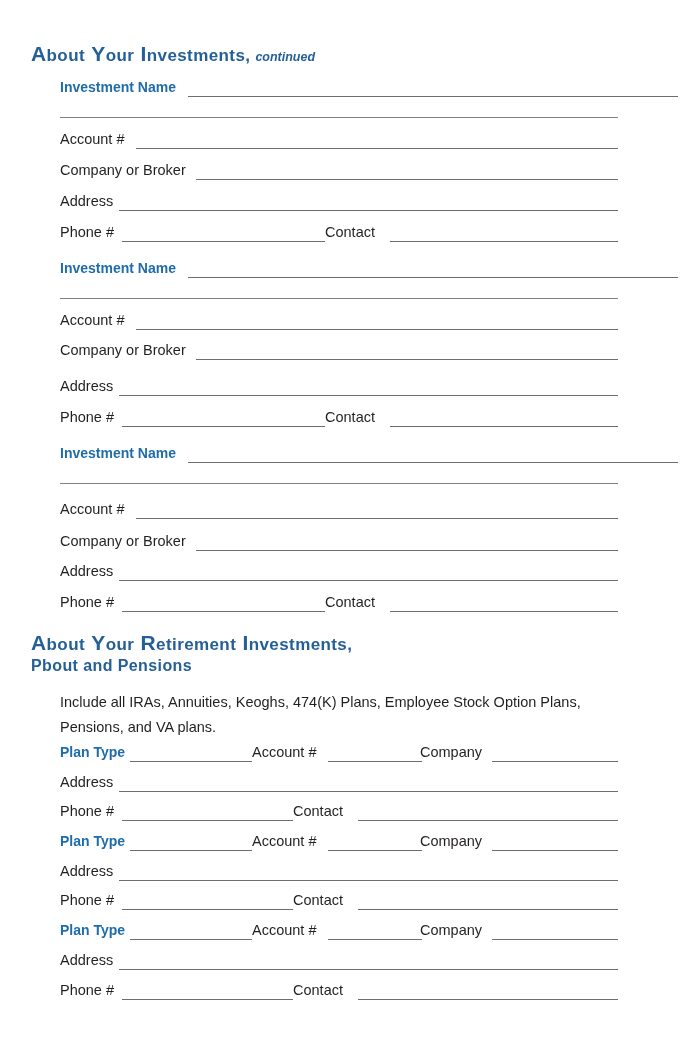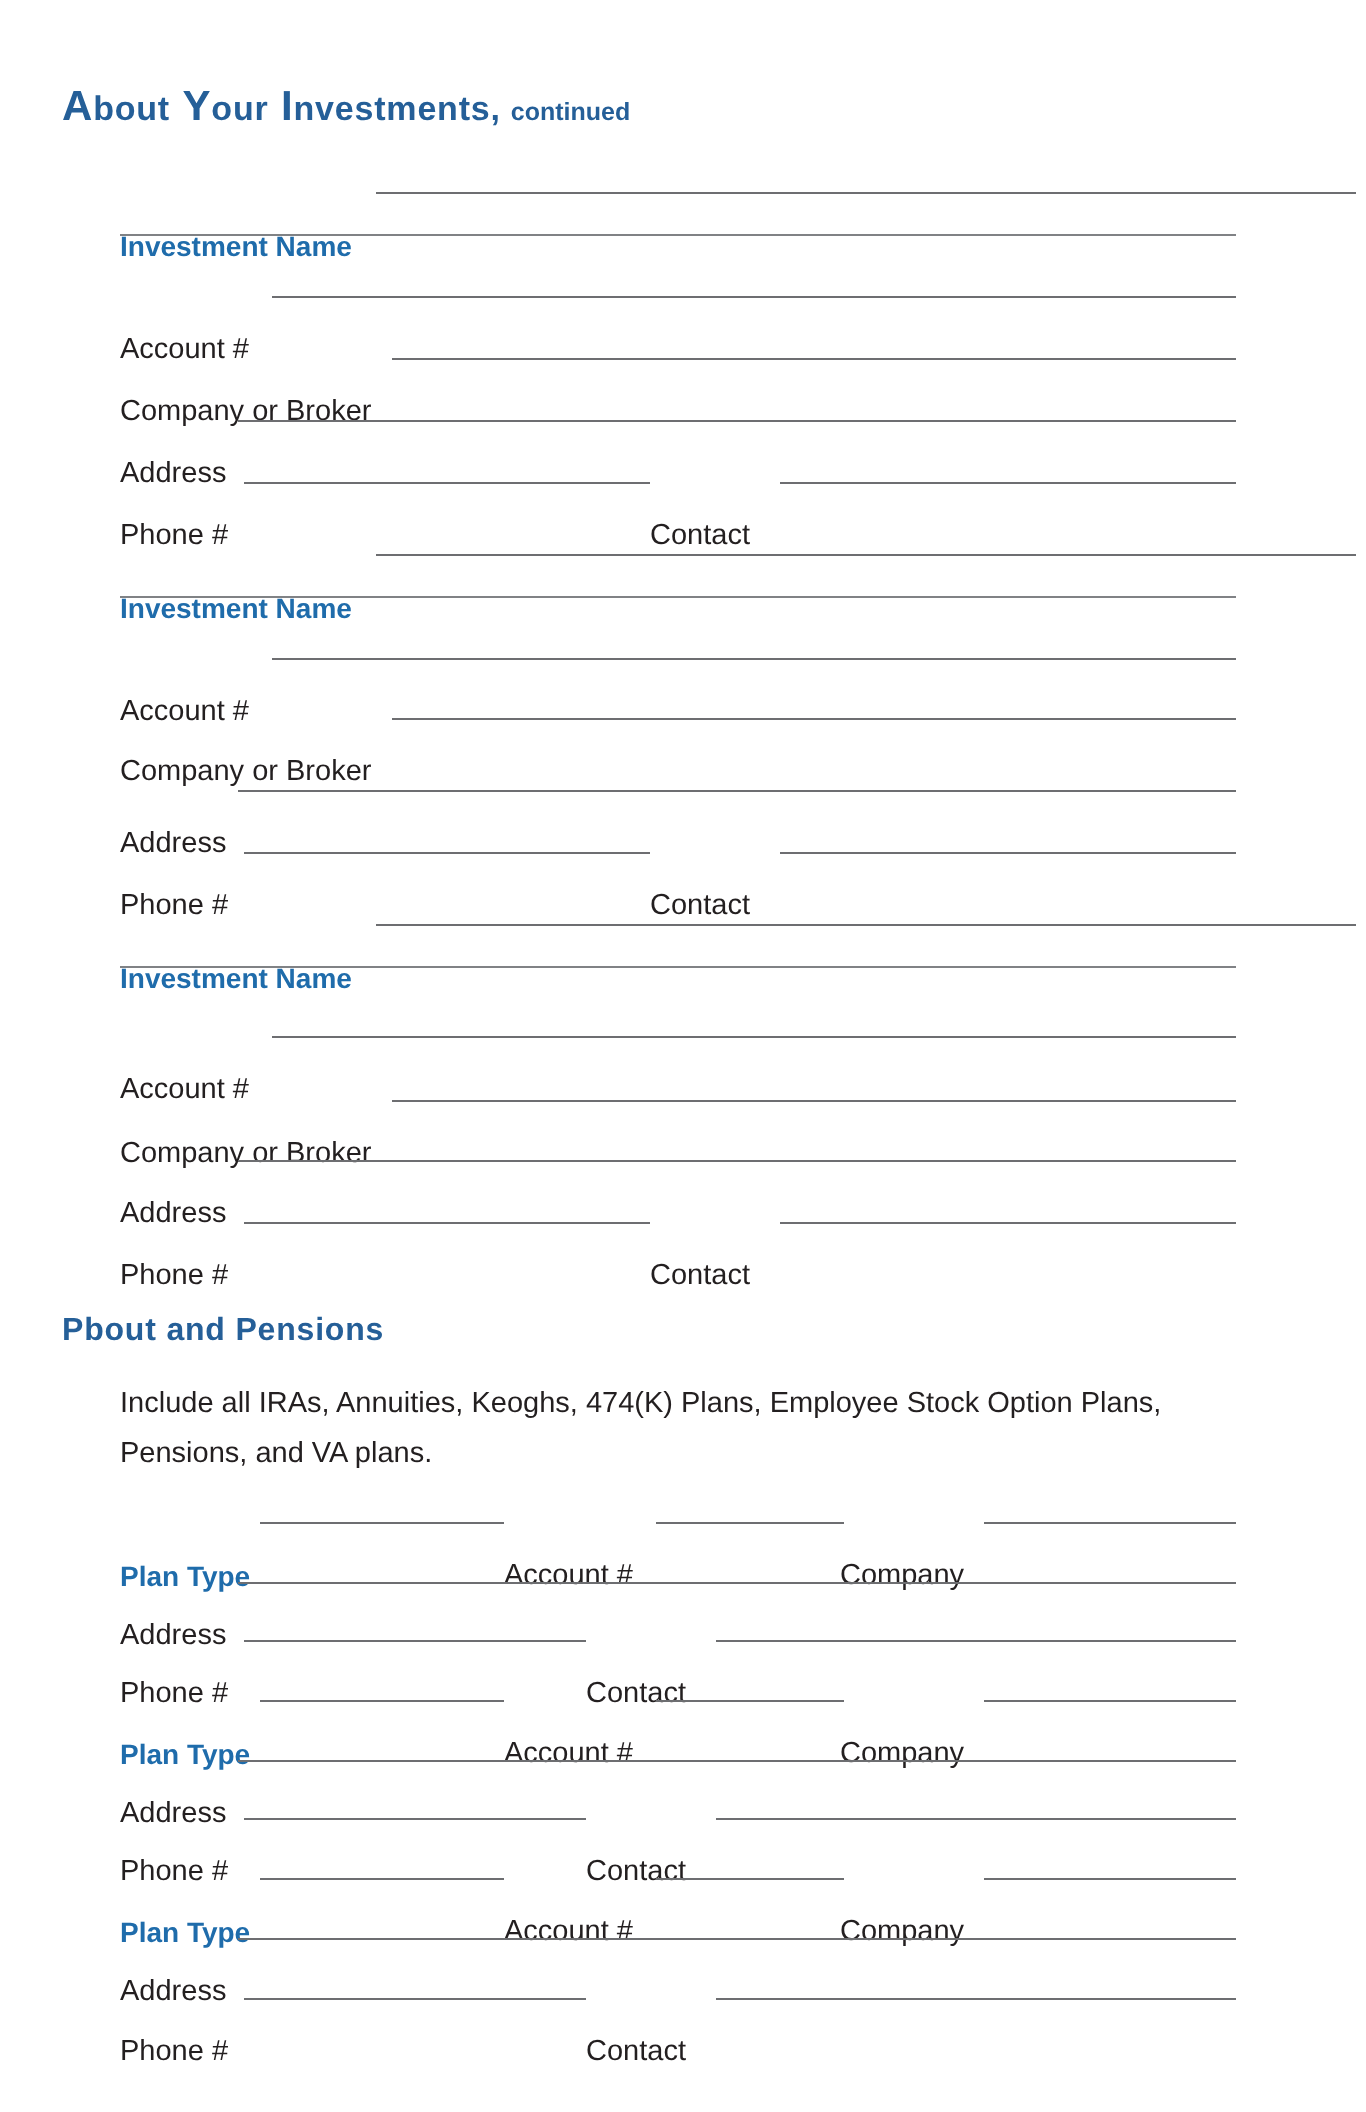--- a/index.html
+++ b/index.html
@@ -32,20 +32,21 @@
     letter-spacing: 0.4px;
     white-space: nowrap;
   }
   .section-head .cap {
     font-size: 21px;
   }
   .section-head .sc {
     font-size: 17px;
   }
   .section-head .cont {
+    font-style: italic;
     font-size: 12.5px;
     font-weight: bold;
     letter-spacing: 0;
     padding-left: 5px;
   }
   .head-line2 {
     position: absolute;
     left: 31px;
     color: #255f98;
     font-weight: bold;
@@ -58,21 +59,20 @@
     position: absolute;
     height: 22px;
     white-space: nowrap;
   }
   .lbl {
     position: absolute;
     font-size: 14.5px;
     line-height: 20px;
     top: 0;
     color: #231f20;
-    margin-top: 36px;
   }
   .lbl.blue {
     color: #1f6cab;
     font-weight: bold;
     font-size: 14px;
   }
   .rule {
     position: absolute;
     height: 0;
     border-bottom: 1px solid #6d6e71;
@@ -173,20 +173,23 @@
     <span class="lbl">Address</span>
     <span class="rule" style="left:59px; width:499px;"></span>
   </div>
   <div class="row" style="left:60px; top:592px; width:558px;">
     <span class="lbl">Phone #</span>
     <span class="rule" style="left:62px; width:203px;"></span>
     <span class="lbl" style="left:265px;">Contact</span>
     <span class="rule" style="left:330px; width:228px;"></span>
   </div>
 
+  <div class="section-head" style="top:631px;">
+    <span class="cap">A</span><span class="sc">bout</span><span class="cap">&nbsp;</span><span class="cap">Y</span><span class="sc">our</span><span class="cap">&nbsp;</span><span class="cap">R</span><span class="sc">etirement</span><span class="cap">&nbsp;</span><span class="cap">I</span><span class="sc">nvestments,</span>
+  </div>
   <div class="head-line2" style="top:657px;">
     <span class="cap">P</span><span class="sc">bout</span><span class="cap">&nbsp;</span><span class="cap">a</span><span class="sc">nd</span><span class="cap">&nbsp;</span><span class="cap">P</span><span class="sc">ensions</span>
   </div>
 
   <div class="para" style="top:690px;">Include all IRAs, Annuities, Keoghs, 474(K) Plans, Employee Stock Option Plans, Pensions, and VA plans.</div>
 
   <div class="row" style="left:60px; top:742px; width:558px;">
     <span class="lbl blue">Plan Type</span>
     <span class="rule" style="left:70px; width:122px;"></span>
     <span class="lbl" style="left:192px;">Account #</span>

